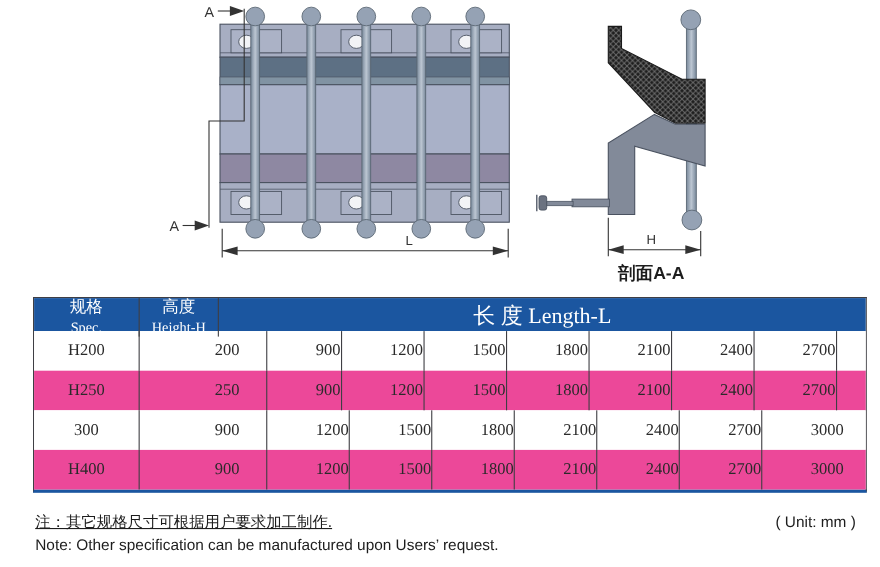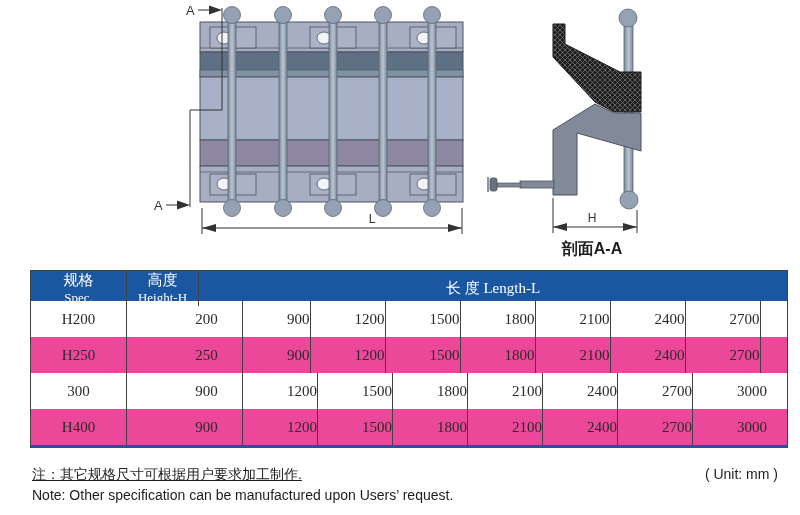--- a/index.html
+++ b/index.html
@@ -12,21 +12,21 @@
   
   .spec-table{position:absolute;left:30px;top:270px;width:756px;
       border:1px solid #3f3f44;border-bottom:3px solid #1b56a0;
       font-family:"Liberation Serif",serif;}
   .thead{display:grid;grid-template-columns:96px 72px 1fr;height:30px;background:#1b56a0;color:#fff;}
   .th{display:flex;flex-direction:column;align-items:center;justify-content:center;
       border-right:1px solid #3f3f44;line-height:1.25;}
   .th:last-child{border-right:none;}
   .th .cn{font-size:15px;}
   .th .en{font-size:13px;text-decoration:underline;}
-  .th.length{font-size:15px;flex-direction:row;}
+  .th.length{font-size:20px;flex-direction:row;}
   .tr{display:grid;grid-template-columns:96px 72px repeat(8,1fr);height:36px;background:#ffffff;gap:44px;}
   .tr.gray{background:#ec4899;text-align:right;}
   .td{display:flex;align-items:center;justify-content:center;font-size:15px;color:#2a2a2a;
       border-right:1px solid #3f3f44;}
   .td:last-child{border-right:none;}
 
   
   .note-cn{position:absolute;left:32px;top:466px;font-size:14px;color:#1d1d1d;text-decoration:underline;}
   .note-en{position:absolute;left:32px;top:487px;font-size:14px;color:#1d1d1d;}
   .unit{position:absolute;right:22px;top:466px;font-size:14px;color:#1d1d1d;}

